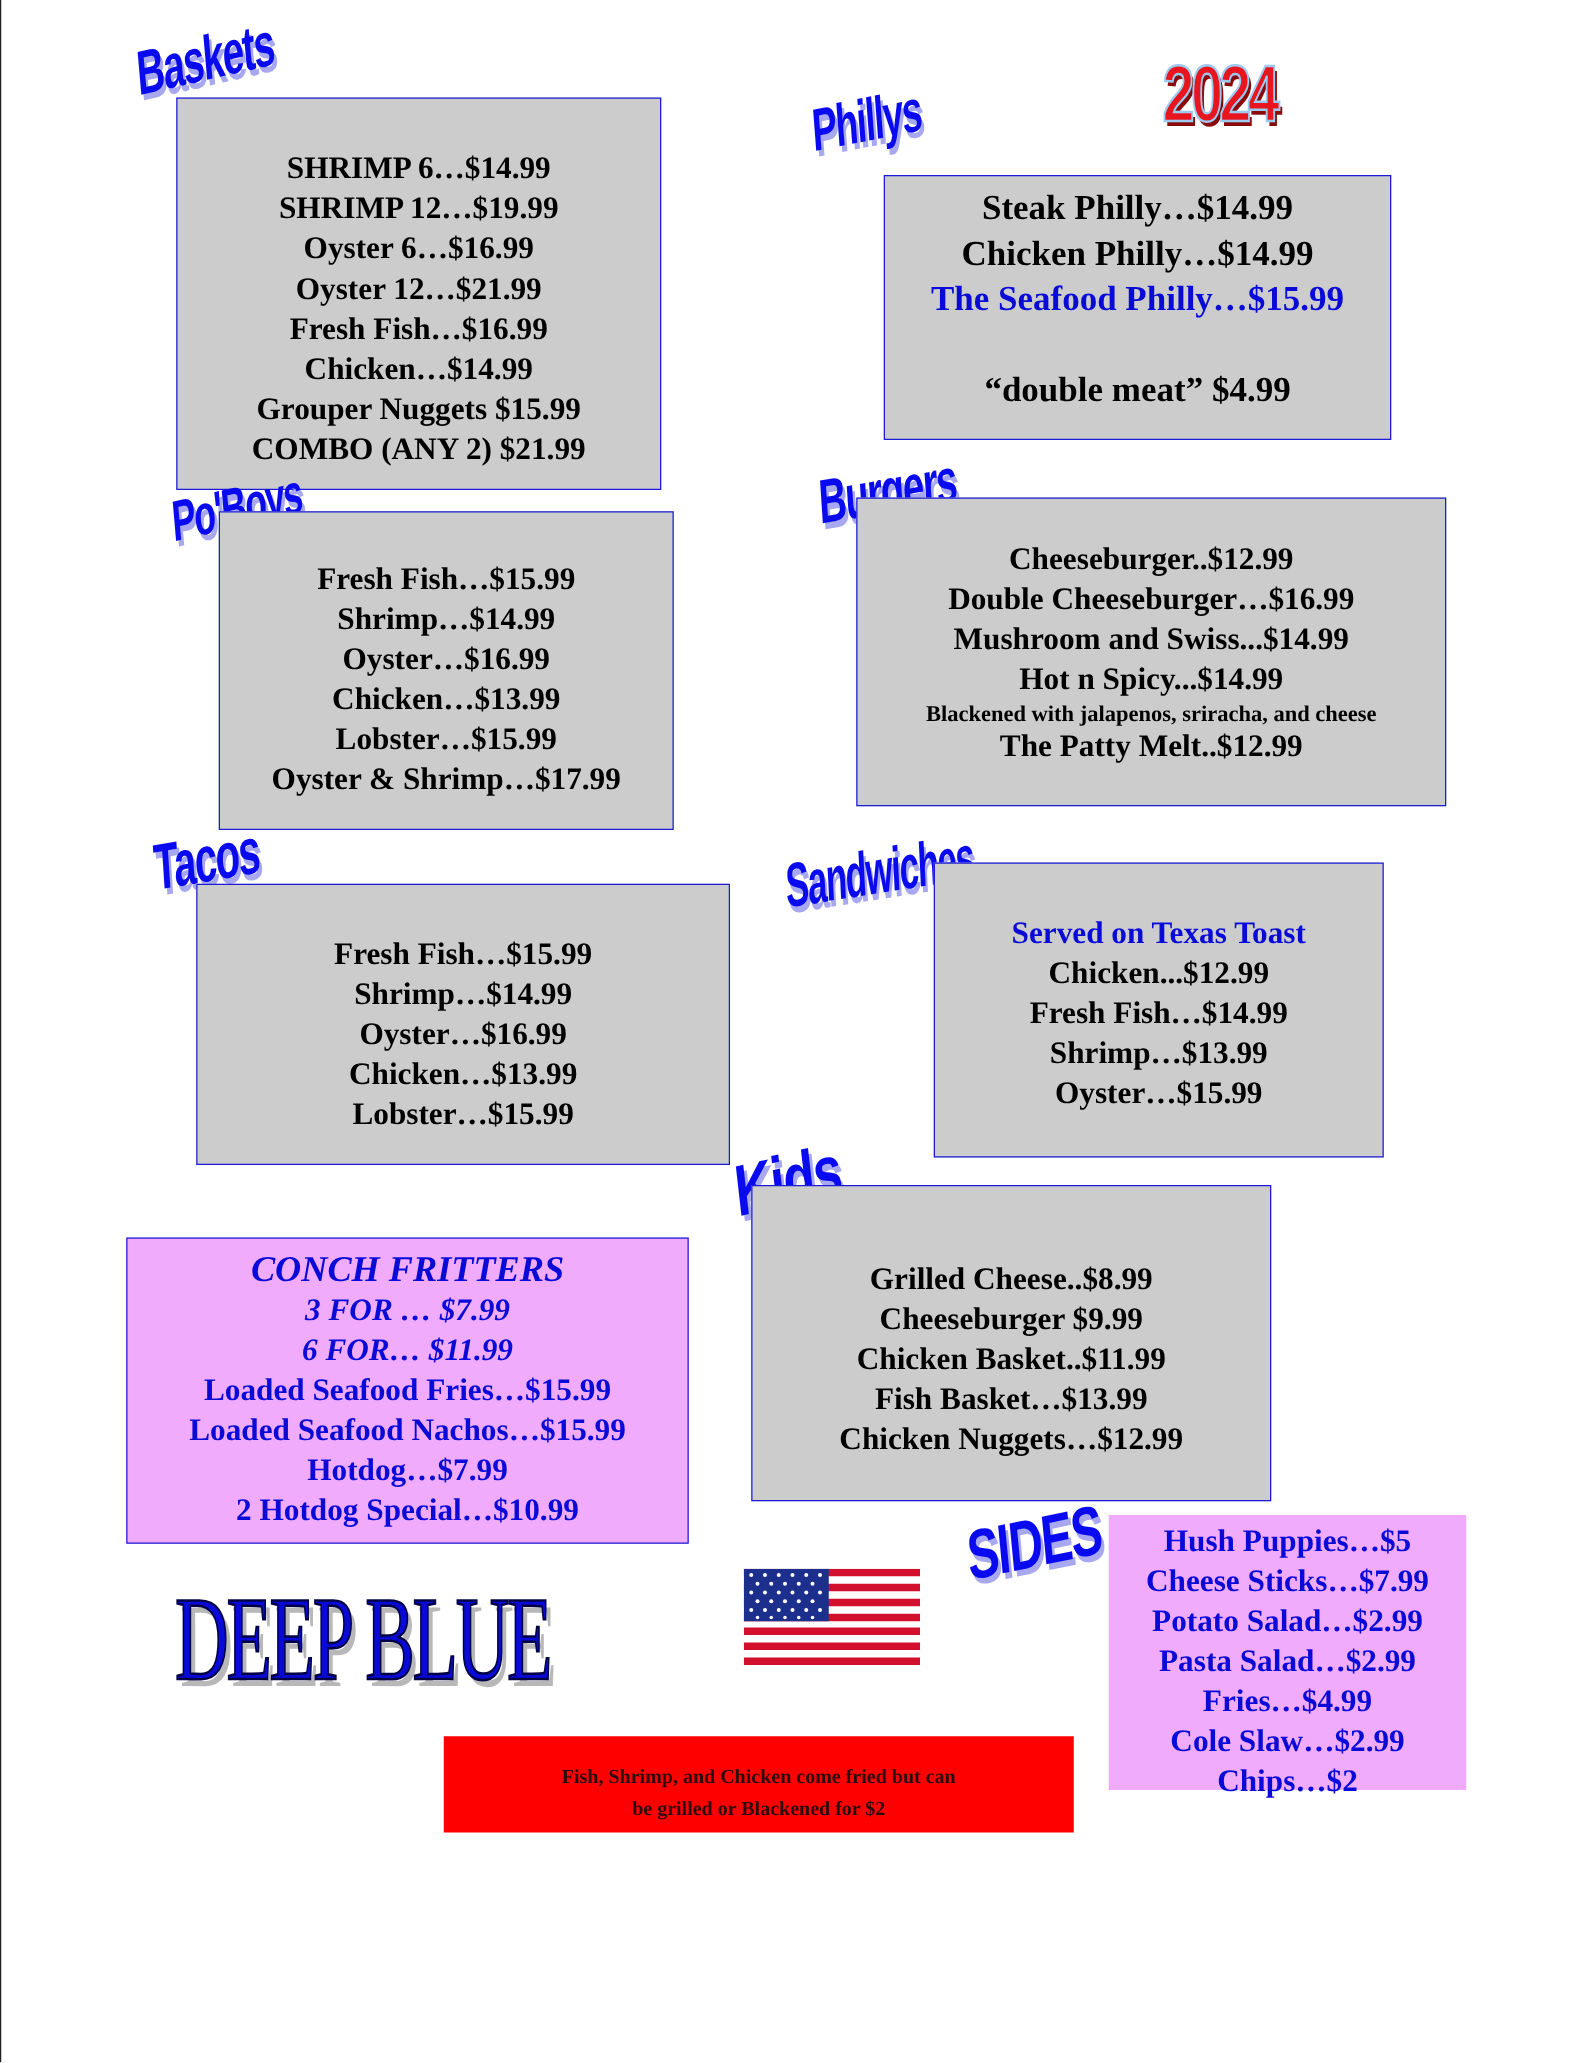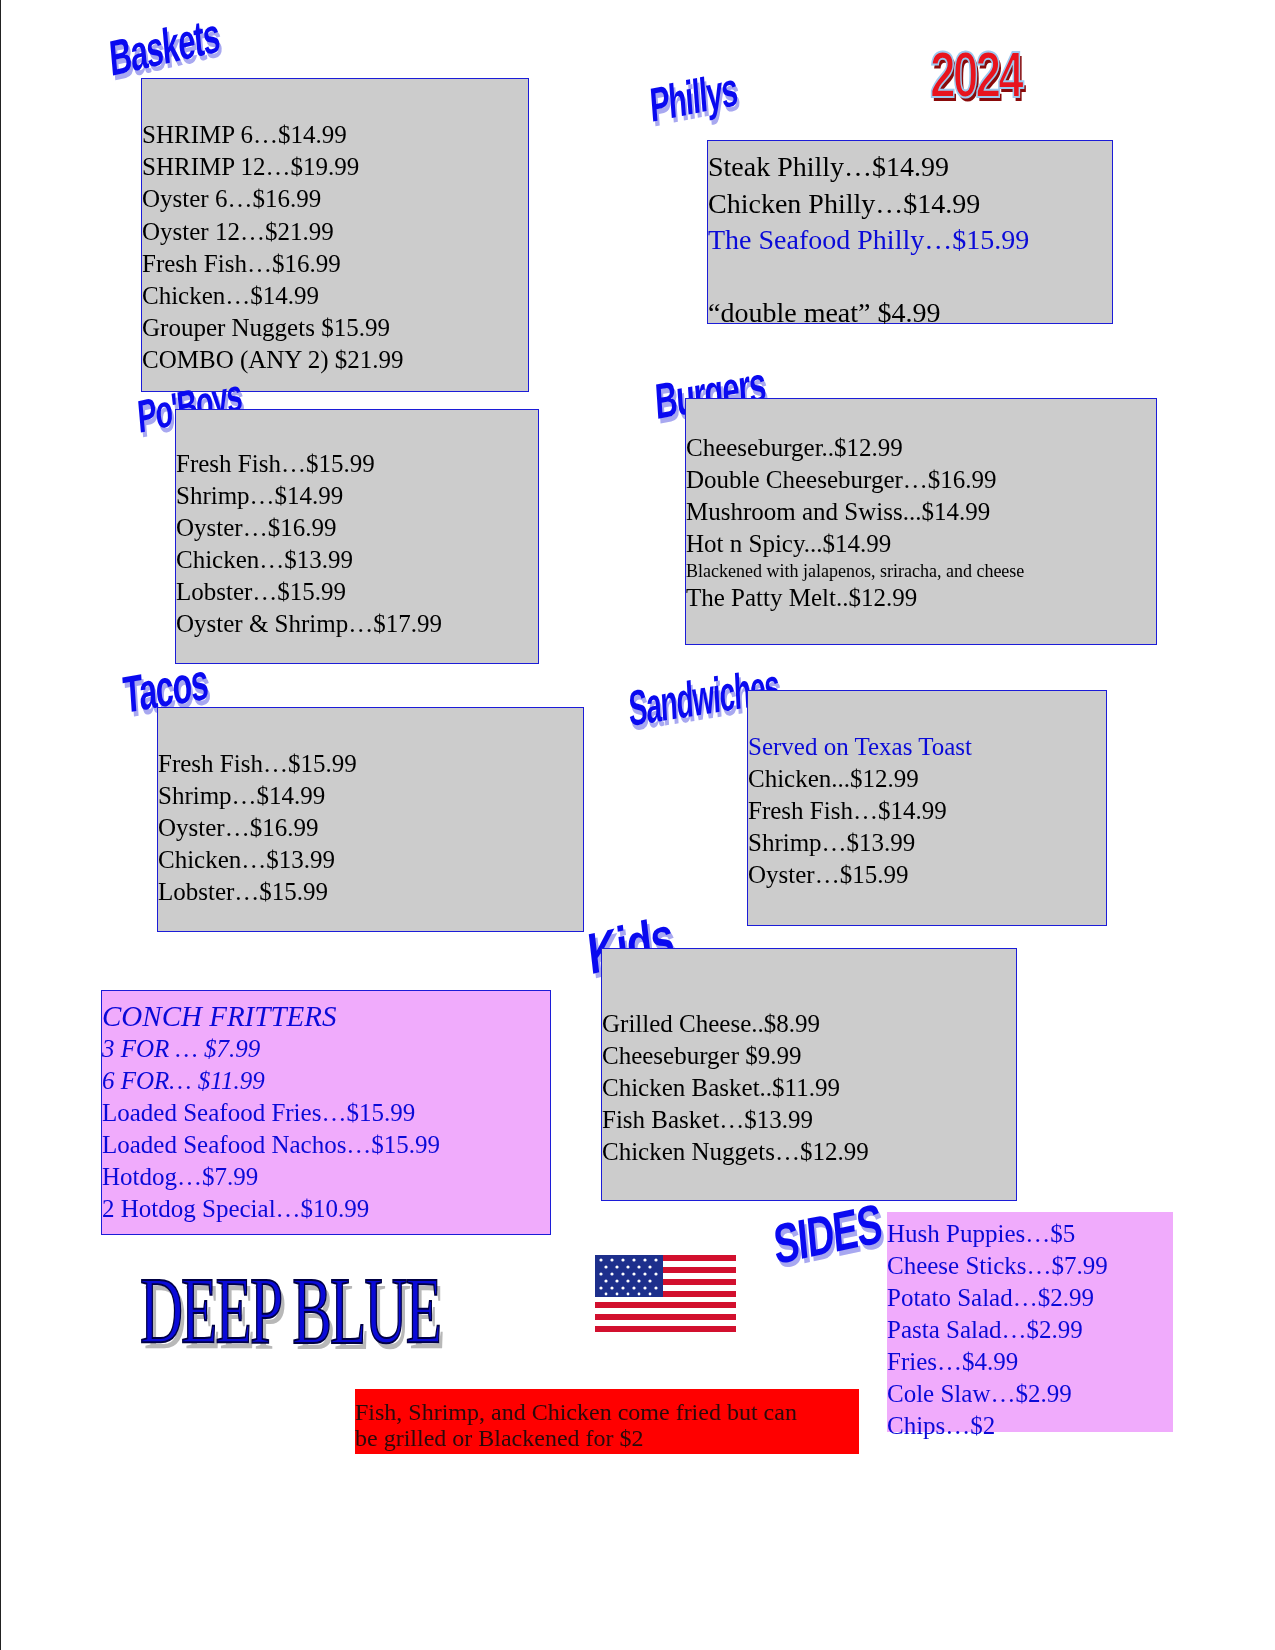--- a/index.html
+++ b/index.html
@@ -1,18 +1,18 @@
 <!DOCTYPE html>
 <html><head>
 <meta charset="utf-8">
 <style>
   html,body{margin:0;padding:0;background:#fff;}
   body{width:1275px;height:1650px;position:relative;overflow:hidden;font-family:"Liberation Serif","DejaVu Serif",serif;}
   .page-edge{position:absolute;left:0;top:0;width:1px;height:1650px;background:#222;}
-  .box{position:absolute;box-sizing:border-box;background:#cccccc;border:1.5px solid #1c1cd8;text-align:left;font-weight:normal;color:#000;}
+  .box{position:absolute;box-sizing:border-box;background:#cccccc;border:1.5px solid #1c1cd8;text-align:center;font-weight:bold;color:#000;}
   .box.yellow{background:#f0abfc;color:#0a0ad8;}
   .box.red{background:#ff0000;color:#2a0a0a;border:none;}
   .line{display:block;white-space:nowrap;}
   .blue{color:#0a0ad8;}
   .ital{font-style:italic;}
   .small{font-size:18px;}
   .heading{position:absolute;font-family:"Liberation Sans","DejaVu Sans",sans-serif;font-weight:bold;color:#0a0af0;
     transform-origin:left bottom;letter-spacing:-2px;
     text-shadow:3px 5px 0 #a8a8f0;white-space:nowrap;}
   .year{position:absolute;font-family:"Liberation Sans","DejaVu Sans",sans-serif;font-weight:bold;color:#e8141e;
@@ -36,21 +36,21 @@
   <span class="line">SHRIMP 12…$19.99</span>
   <span class="line">Oyster 6…$16.99</span>
   <span class="line">Oyster 12…$21.99</span>
   <span class="line">Fresh Fish…$16.99</span>
   <span class="line">Chicken…$14.99</span>
   <span class="line">Grouper Nuggets $15.99</span>
   <span class="line">COMBO (ANY 2) $21.99</span>
 </div>
 
 <div class="heading" style="left:652px;top:78px;font-size:48px;transform:scaleX(0.62) rotate(-7deg);">Phillys</div>
-<div class="box" style="left:707px;top:140px;width:406px;height:184px;padding-top:8px;font-size:28px;line-height:36.5px;">
+<div class="box" style="left:707px;top:140px;width:406px;height:212px;padding-top:8px;font-size:28px;line-height:36.5px;">
   <span class="line">Steak Philly…$14.99</span>
   <span class="line">Chicken Philly…$14.99</span>
   <span class="line blue">The Seafood Philly…$15.99</span>
   <span class="line" style="height:36px;"></span>
   <span class="line">“double meat” $4.99</span>
 </div>
 
 <div class="heading" style="left:140px;top:390px;font-size:46px;transform:scaleX(0.62) rotate(-8deg);">Po'Boys</div>
 <div class="box" style="left:175px;top:409px;width:364px;height:255px;padding-top:38px;font-size:25px;line-height:32px;">
   <span class="line">Fresh Fish…$15.99</span>
@@ -165,16 +165,16 @@
         <circle cx="61" cy="33" r="1.6"></circle>
       <circle cx="11" cy="39" r="1.4"></circle>
         <circle cx="22" cy="39" r="1.4"></circle>
         <circle cx="33" cy="39" r="1.4"></circle>
         <circle cx="44" cy="39" r="1.4"></circle>
         <circle cx="55" cy="39" r="1.4"></circle>
     </g>
   </svg>
 </div>
 
-<div class="box red" style="left:355px;top:1389px;width:504px;height:65px;padding-top:10px;font-size:24px;line-height:26px;">
+<div class="box red" style="left:355px;top:1389px;width:504px;height:77px;padding-top:20px;font-size:16px;line-height:26px;">
   <span class="line">Fish, Shrimp, and Chicken come fried but can</span>
   <span class="line">be grilled or Blackened for $2</span>
 </div>
 
 </body></html>

